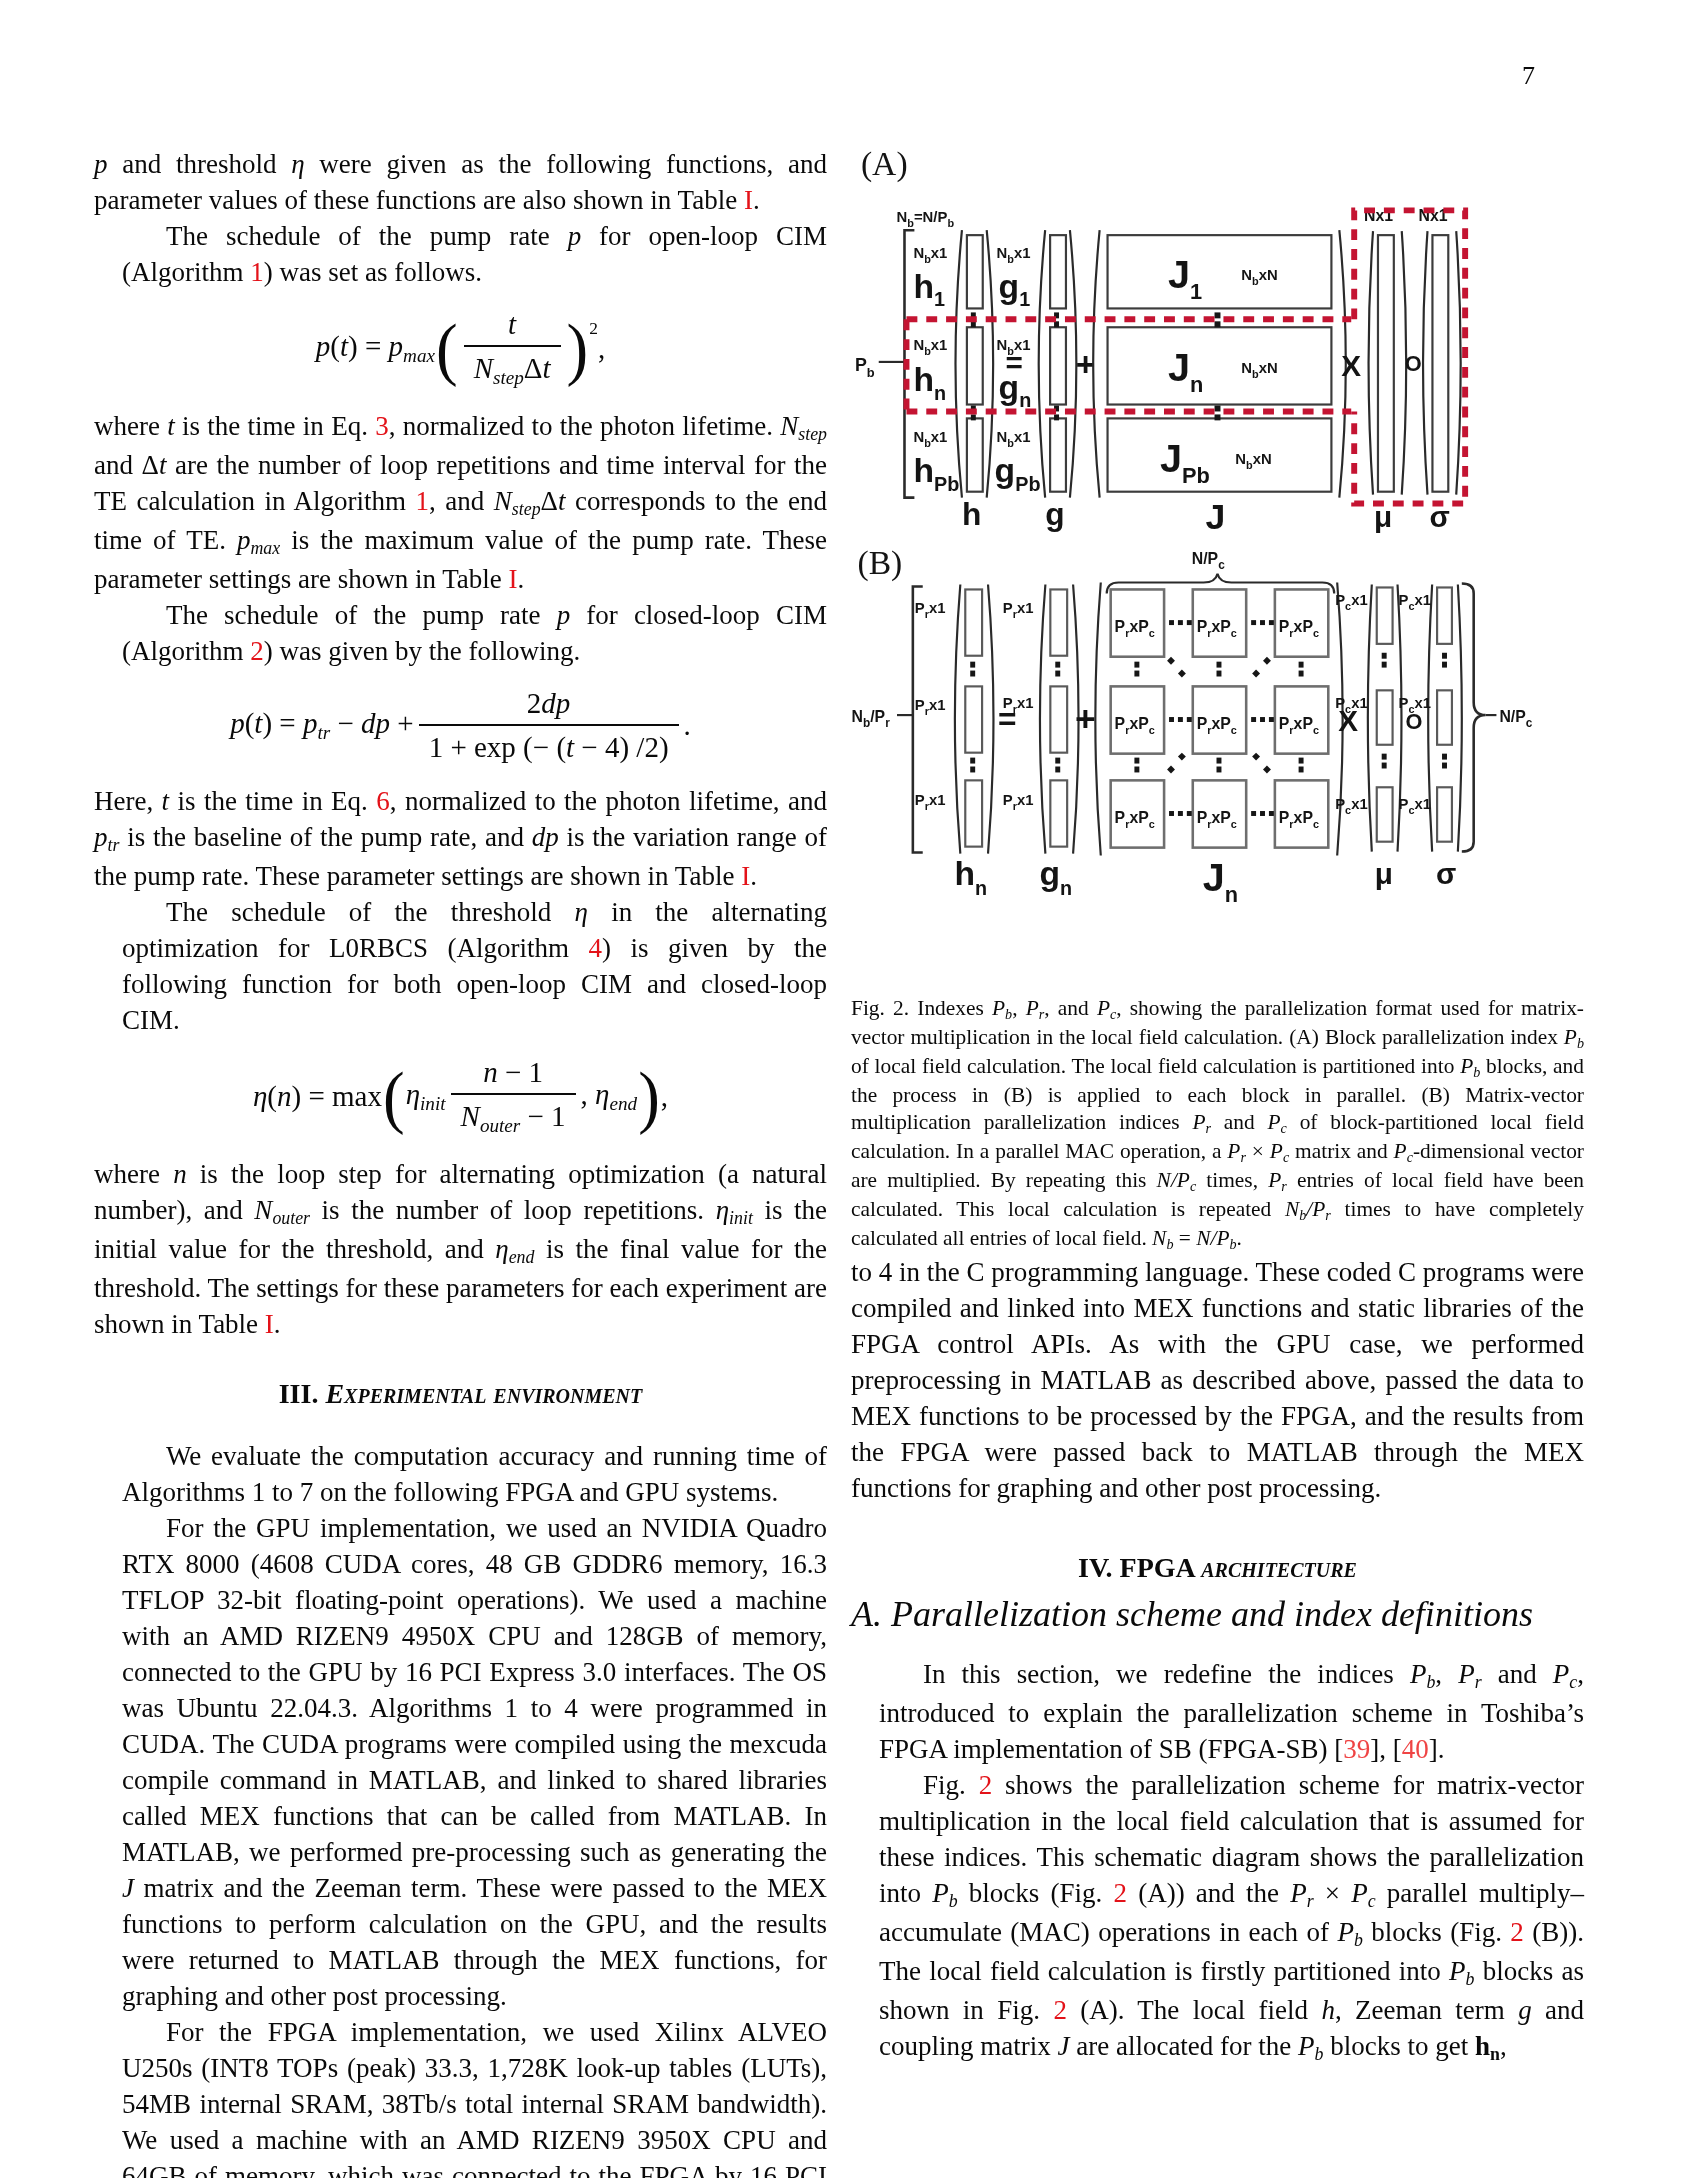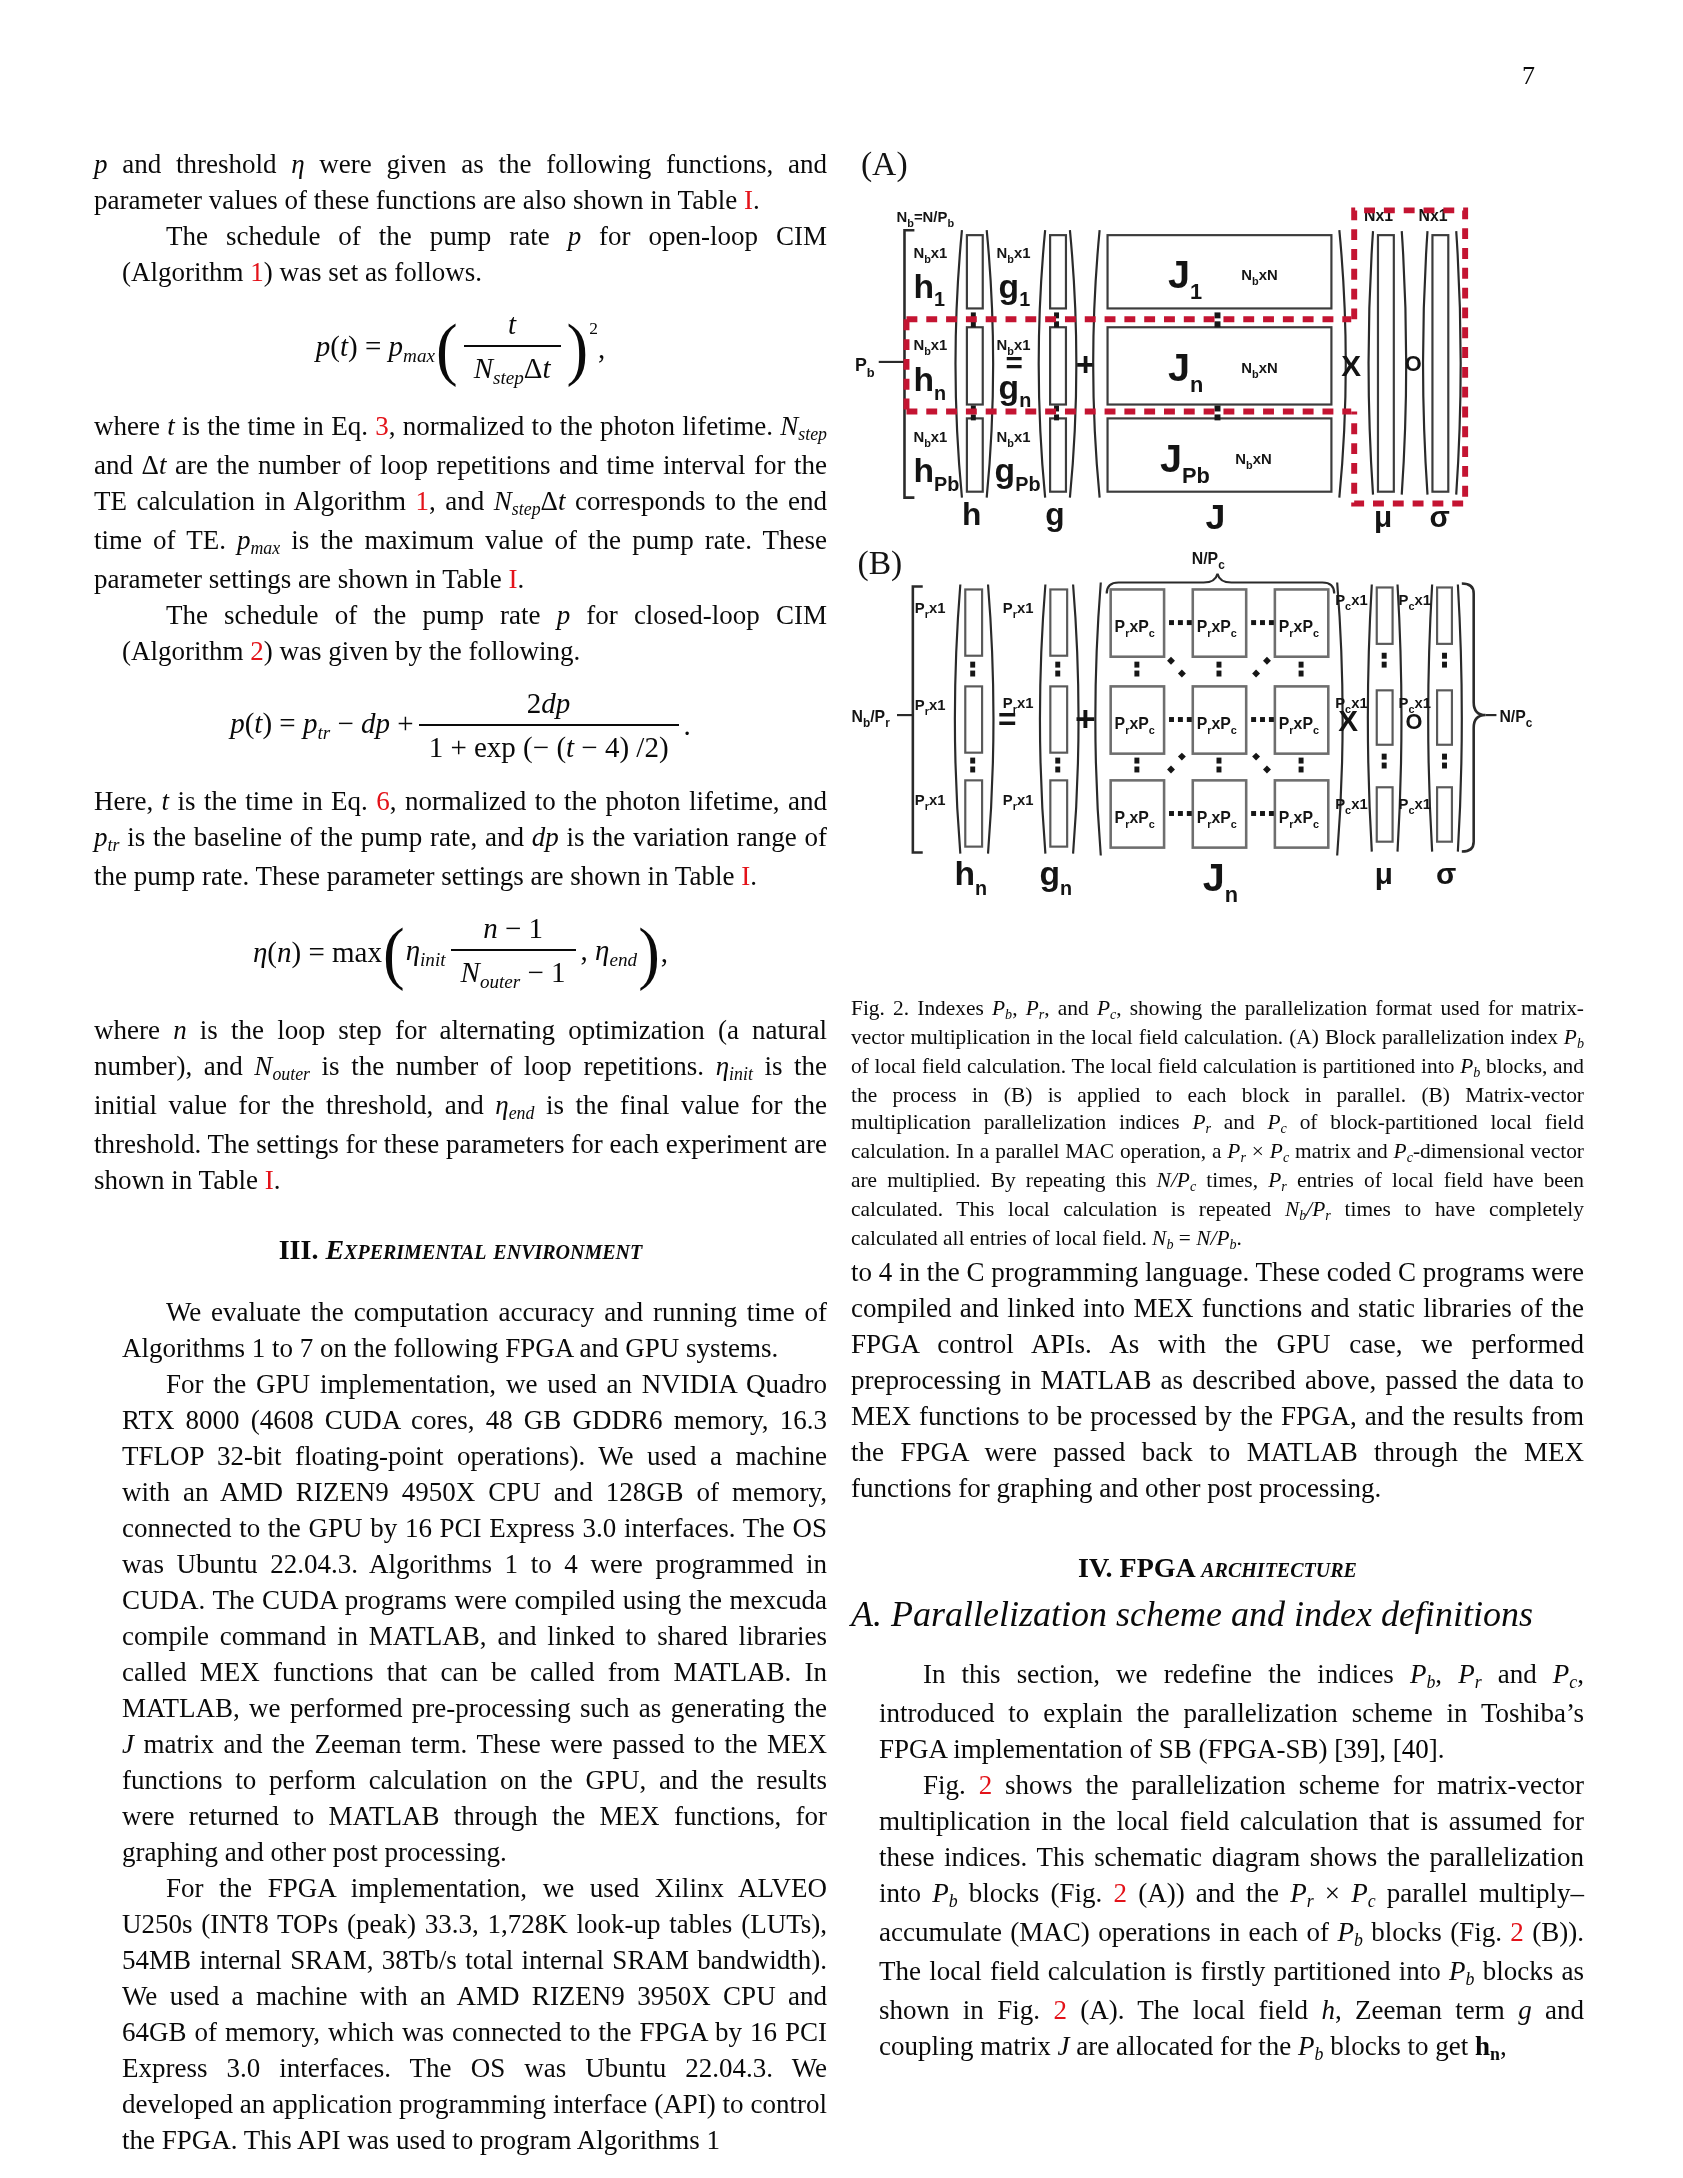--- a/index.html
+++ b/index.html
@@ -5,21 +5,21 @@
   html,body{margin:0;padding:0;background:#e8e8e8;}
   #page{position:relative;width:1683px;height:2178px;background:#ffffff;font-family:"Liberation Serif",serif;color:#0a0a0a;overflow:hidden;}
   .col{position:absolute;width:733px;font-size:27px;line-height:36px;text-align:justify;}
   .col p{margin:0;}
   p.ind{text-indent:44px;margin-left:28px;}
   .pageno{position:absolute;font-size:26px;}
   
   .seg-i{font-style:italic;}
   .seg-b{font-weight:bold;}
   .seg-r{color:#e31219;}
-  .seg-g{color:#000000;font-family:Liberation Serif, serif;}
+  .seg-g{color:#ef4444;font-family:Liberation Serif, serif;}
   .seg-sc{font-variant:small-caps;font-style:italic;}
   .seg-isub{font-size:66%;position:relative;top:0.29em;font-style:italic;}
   .seg-bsub{font-size:66%;position:relative;top:0.29em;font-weight:bold;}
   
   .eq{display:flex;justify-content:center;align-items:center;margin:16px 0 18px 0;font-size:29px;}
   .frac{display:inline-flex;flex-direction:column;text-align:center;margin:0 5px;}
   .frac .num{display:block;border-bottom:2px solid #0a0a0a;padding:0 10px 3px 10px;}
   .frac .den{display:block;padding:3px 10px 0 10px;}
   .bigp{font-size:65px;font-weight:400;transform:scaleY(1.08);margin:0 1px;}
   .eqsup{font-size:60%;align-self:flex-start;margin-top:4px;}
@@ -78,20 +78,21 @@
     <div class="eq">
       <span><span class="seg-i">p</span><span>(</span><span class="seg-i">t</span><span>) = </span><span class="seg-i">p</span><span class="seg-isub">tr</span><span> − </span><span class="seg-i">dp</span><span> + </span></span>
       <span class="frac">
           <span class="num"><span>2</span><span class="seg-i">dp</span></span>
           <span class="den"><span>1 + exp (− (</span><span class="seg-i">t</span><span> − 4) /2)</span></span>
         </span>
       <span><span> .</span></span>
     </div>
 
     <p><span>Here, </span><span class="seg-i">t</span><span> is the time in Eq. </span><span class="seg-r">6</span><span>, normalized to the photon lifetime, and </span><span class="seg-i">p</span><span class="seg-isub">tr</span><span> is the baseline of the pump rate, and </span><span class="seg-i">dp</span><span> is the variation range of the pump rate. These parameter settings are shown in Table </span><span class="seg-r">I</span><span>.</span></p>
+    <p class="ind"><span>The schedule of the threshold </span><span class="seg-i">η</span><span> in the alternating optimization for L0RBCS (Algorithm </span><span class="seg-r">4</span><span>) is given by the following function for both open-loop CIM and closed-loop CIM.</span></p>
 
     <div class="eq">
       <span><span class="seg-i">η</span><span>(</span><span class="seg-i">n</span><span>) = max </span></span>
       <span class="bigp">(</span>
       <span><span class="seg-i">η</span><span class="seg-isub">init</span><span> </span></span>
       <span class="frac">
           <span class="num"><span class="seg-i">n</span><span> − 1</span></span>
           <span class="den"><span class="seg-i">N</span><span class="seg-isub">outer</span><span> − 1</span></span>
         </span>
       <span><span>, </span><span class="seg-i">η</span><span class="seg-isub">end</span></span>

